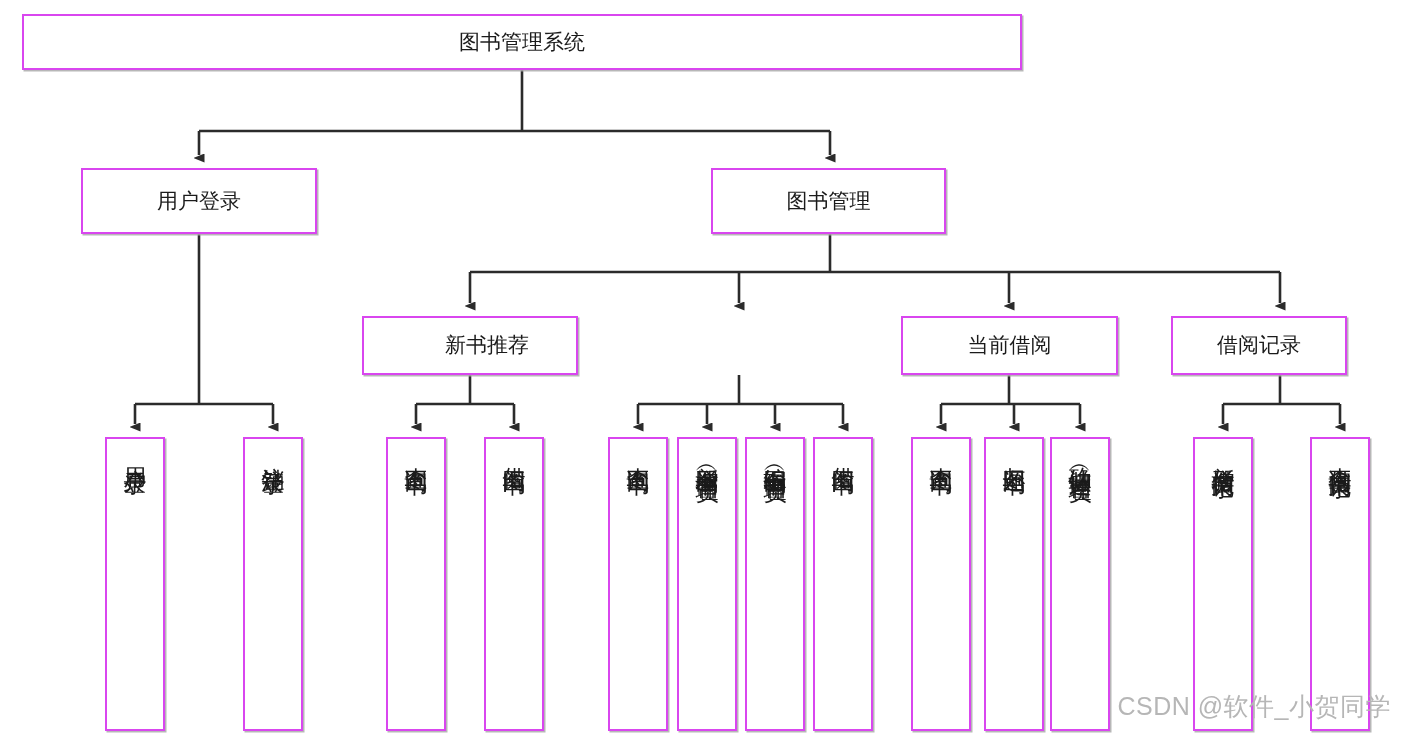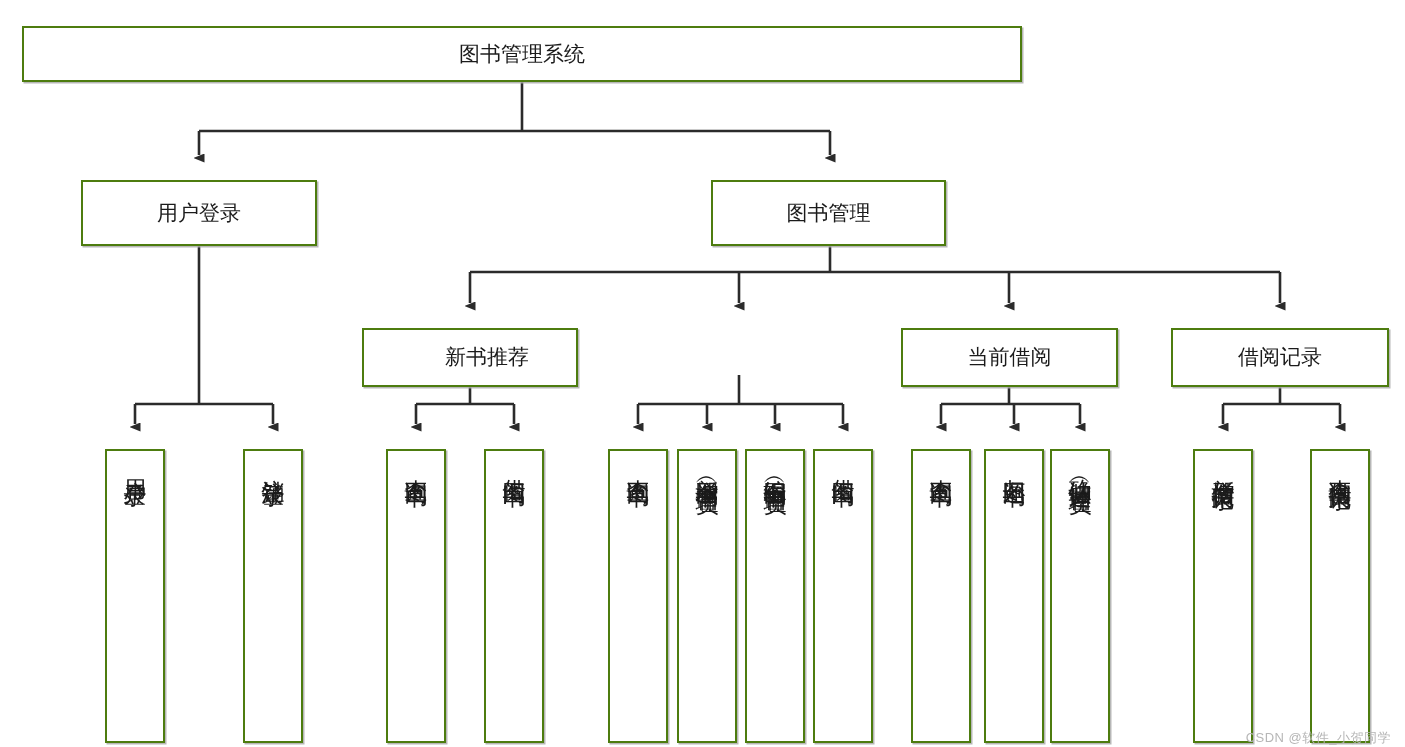--- a/index.html
+++ b/index.html
@@ -7,27 +7,26 @@
     width:1405px;height:747px;
     font-family:"Liberation Sans","DejaVu Sans",sans-serif;
     overflow:hidden;
   }
   #canvas{position:relative;width:1405px;height:747px;background:#ffffff;}
   #edges{position:absolute;left:0;top:0;width:1405px;height:747px;}
 
   .node{
     position:absolute;
     background:#ffffff;
-    border:2px solid #4d7c0f;
+    border:2px solid #d946ef;
     box-sizing:border-box;
     display:flex;
     align-items:center;
     justify-content:center;
     box-shadow:1.5px 1.5px 0 0 rgba(170,170,170,.85);
-    margin-top:12px;
   }
   .node .label{
     color:#1b1b1b;
     line-height:1.18;
     text-align:center;
     white-space:pre;
   }
   .node.horiz .label{font-size:21px;}
   .node.vert{
     align-items:flex-start;
@@ -36,22 +35,22 @@
   }
   .node.vert .label{
     writing-mode:vertical-rl;
     text-orientation:upright;
     font-size:23px;
     letter-spacing:2px;
     line-height:1;
   }
   #watermark{
     position:absolute;
-    right:14px;bottom:0;
-    font-size:13px;
+    right:14px;bottom:24px;
+    font-size:25px;
     color:#b6b6b6;
     letter-spacing:.5px;
     white-space:nowrap;
     pointer-events:none;
   }
 </style>
 </head>
 <body>
 
 <div id="canvas">
@@ -116,21 +115,21 @@
   <div class="node horiz" id="n-l1-1" style="left: 711px; top: 168px; width: 235px; height: 66px;">
     <span class="label">图书管理</span>
   </div>
 
   <div class="node horiz" id="n-l2-0" style="left: 362px; top: 316px; width: 216px; height: 59px; padding-left: 34px;">
     <span class="label">新书推荐</span>
   </div>
   <div class="node horiz" id="n-l2-2" style="left: 901px; top: 316px; width: 217px; height: 59px;">
     <span class="label">当前借阅</span>
   </div>
-  <div class="node horiz" id="n-l2-3" style="left: 1171px; top: 316px; width: 218px; height: 59px;">
+  <div class="node horiz" id="n-l2-3" style="left: 1171px; top: 316px; width: 176px; height: 59px;">
     <span class="label">借阅记录</span>
   </div>
 
   <div class="node vert" id="n-lf-0" style="left: 105px; top: 437px; width: 60px; height: 294px;">
     <span class="label">用户登录</span>
   </div>
   <div class="node vert" id="n-lf-1" style="left: 243px; top: 437px; width: 60px; height: 294px;">
     <span class="label">注销登录</span>
   </div>
   <div class="node vert" id="n-lf-2" style="left: 386px; top: 437px; width: 60px; height: 294px;">

